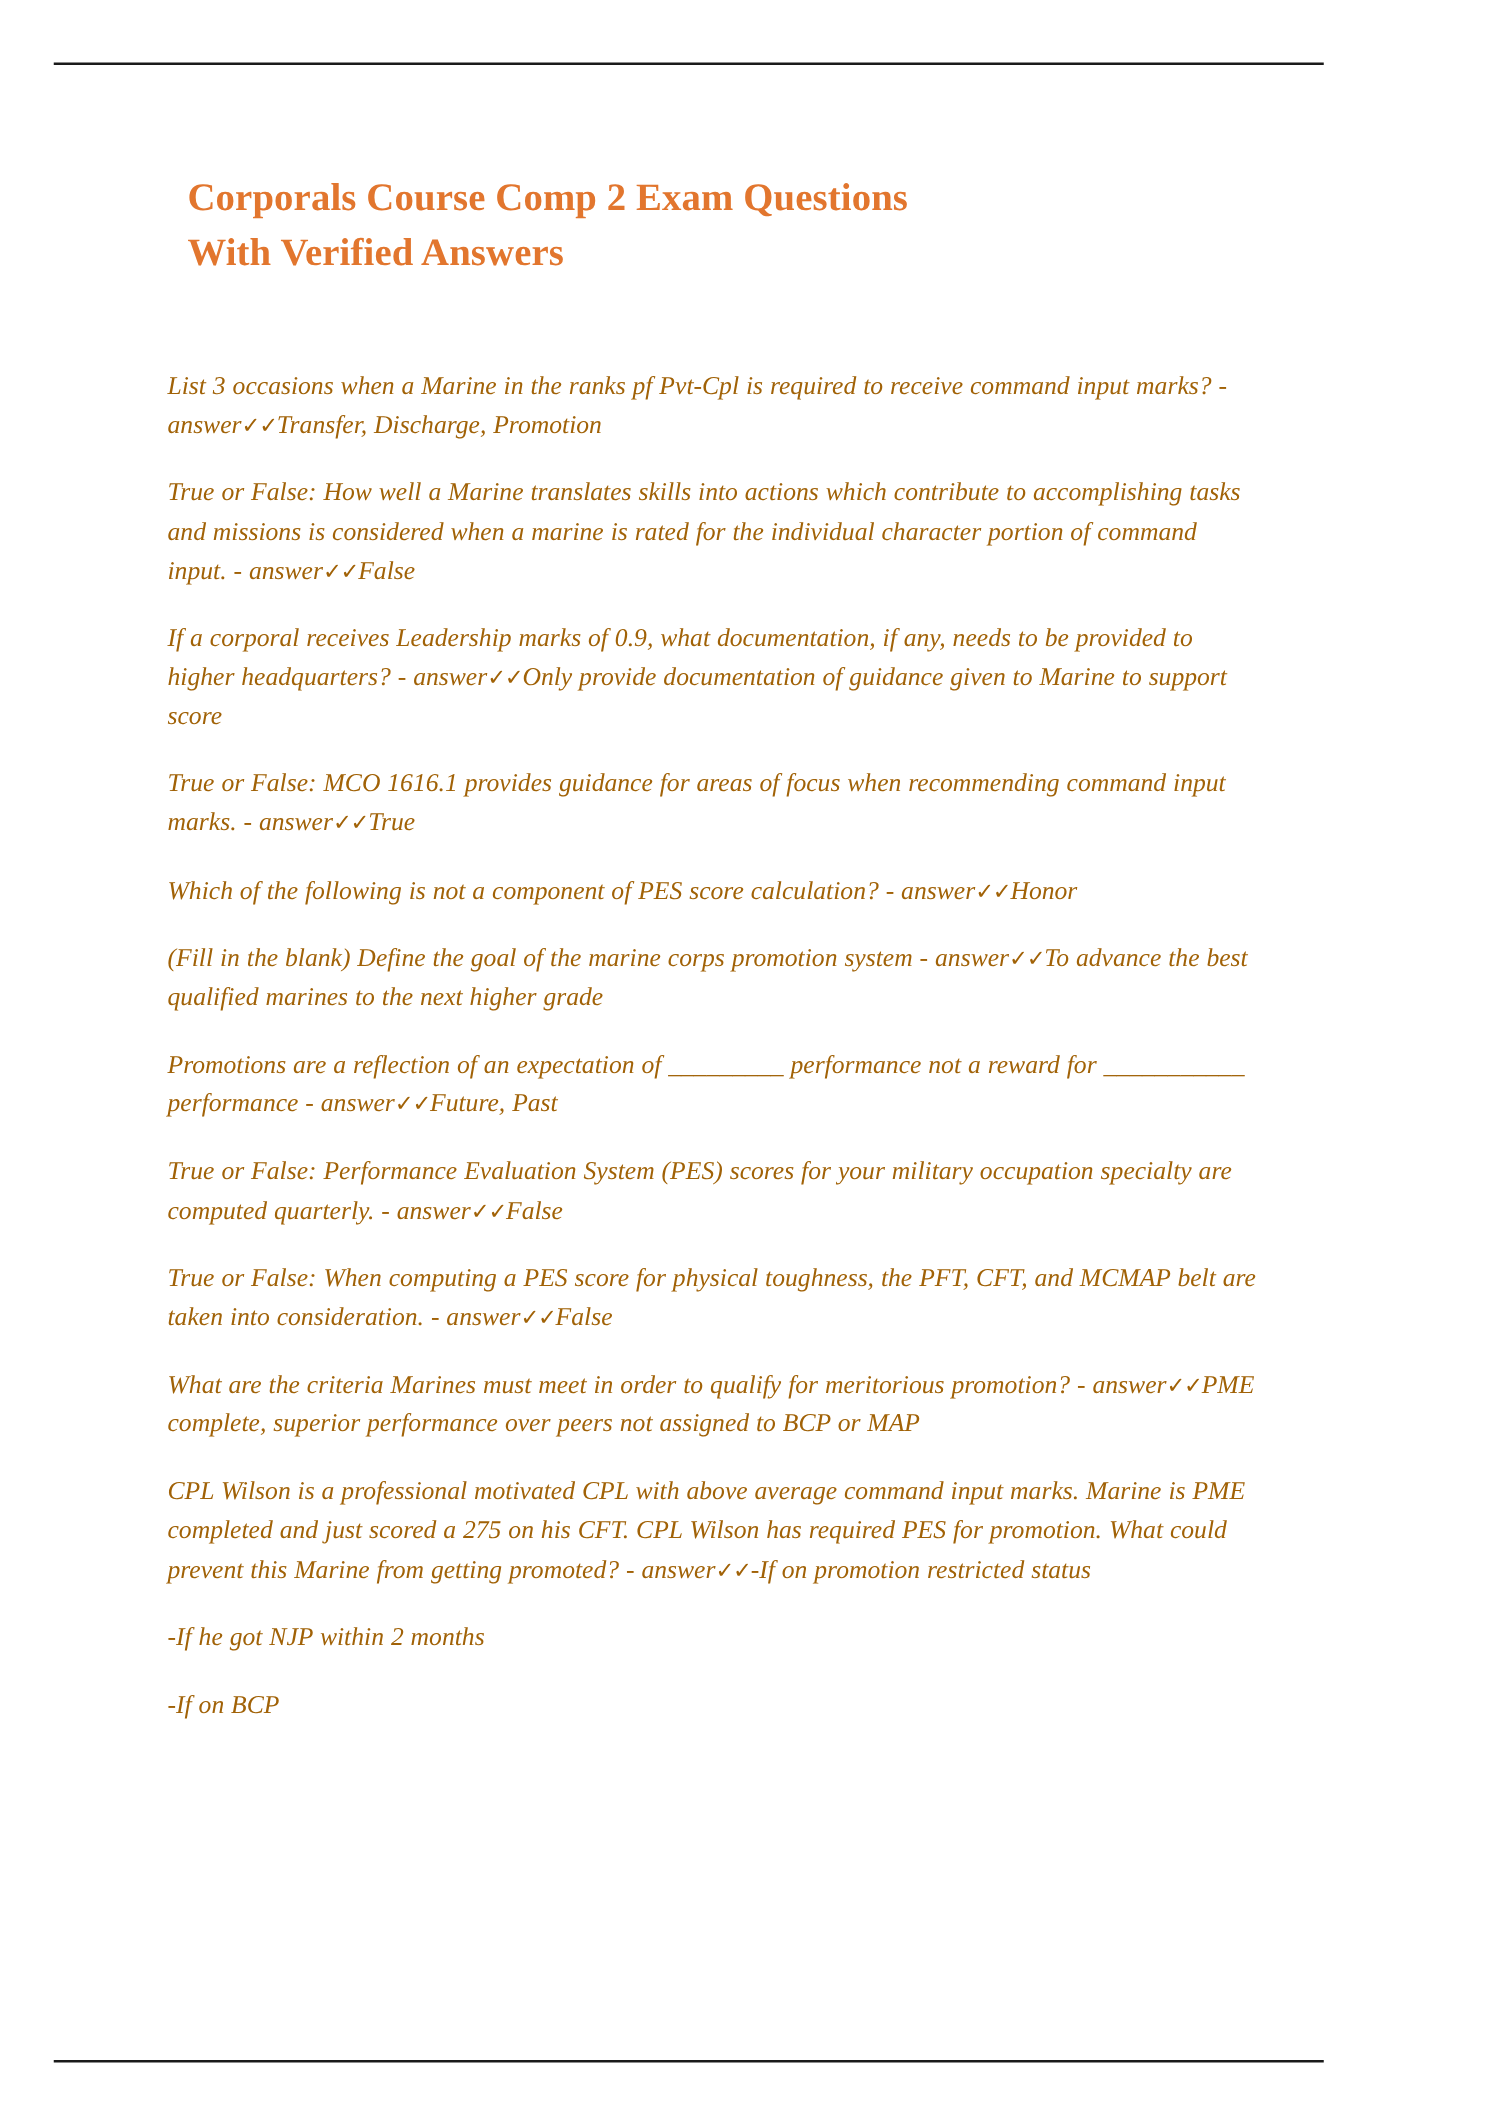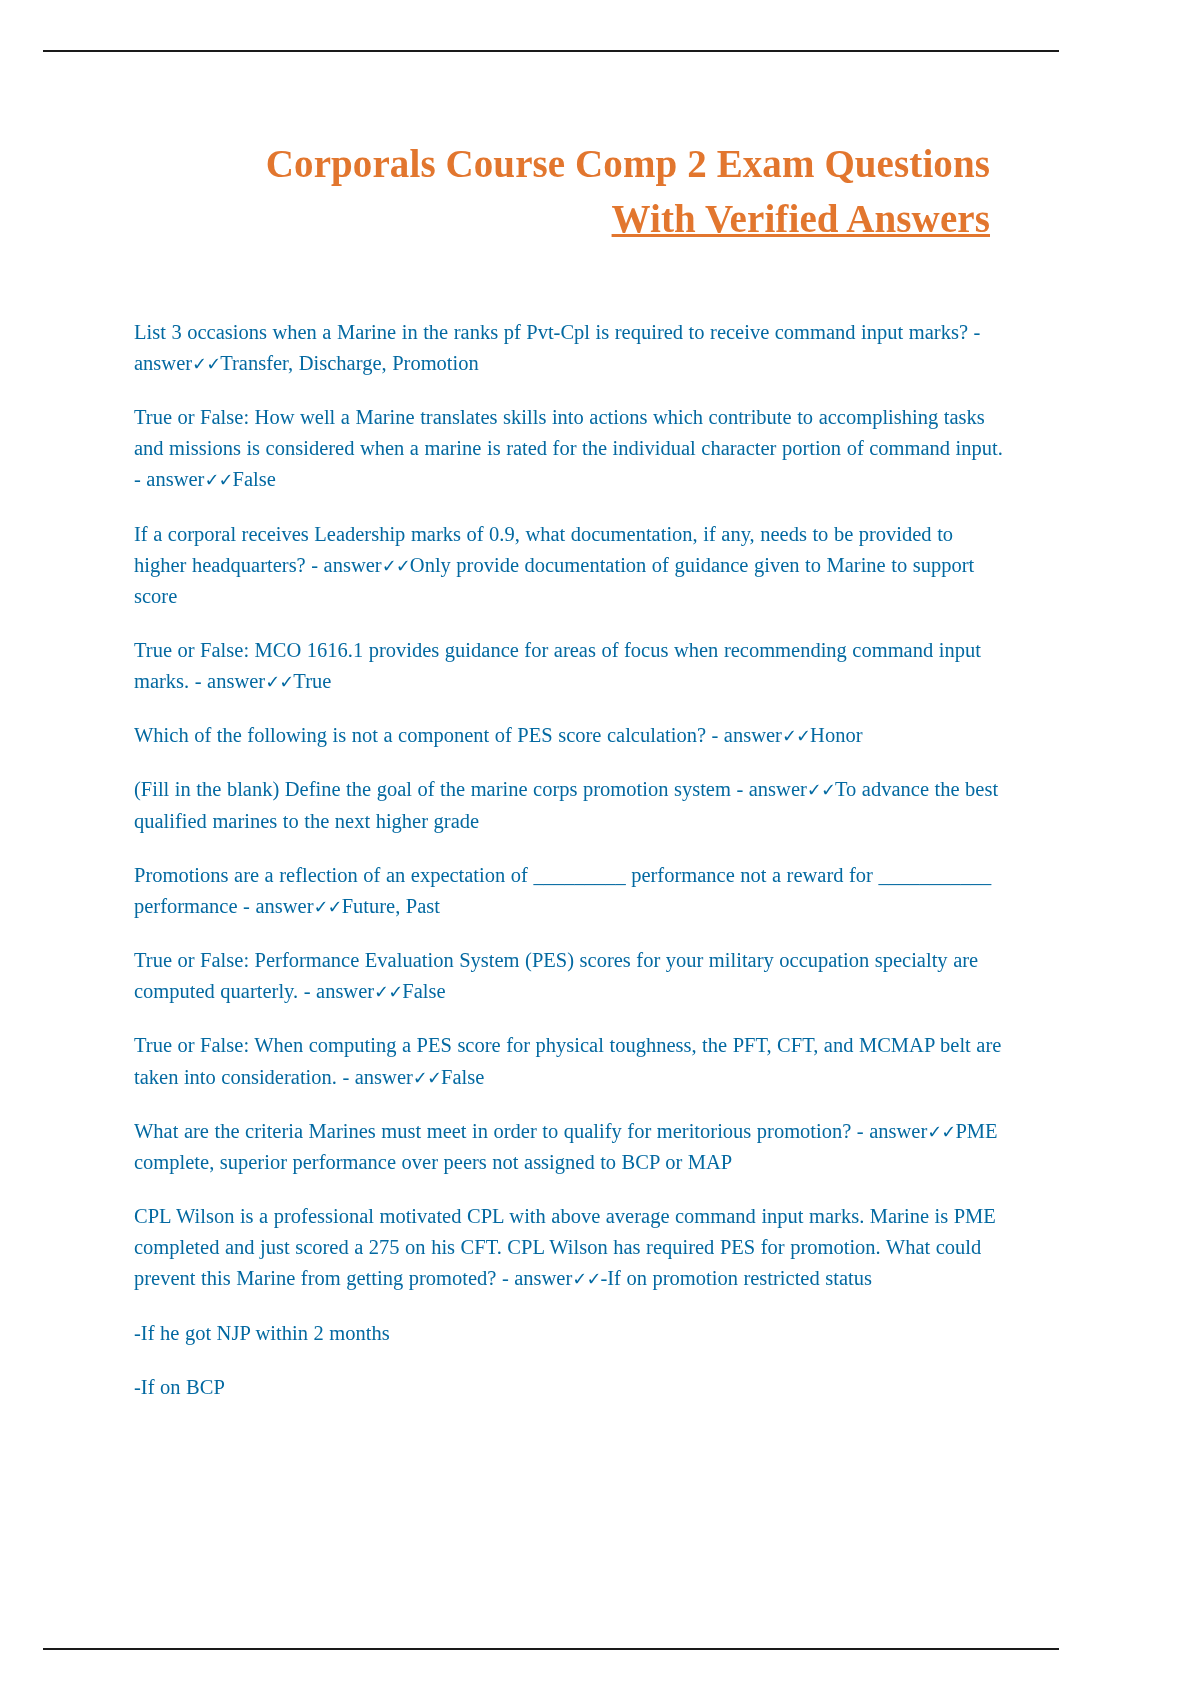--- a/index.html
+++ b/index.html
@@ -36,40 +36,41 @@
   .content {
     position: absolute;
     left: 134px;
     top: 136px;
     width: 872px;
   }
 
   .doc-title {
     font-family: "Liberation Serif", "DejaVu Serif", serif;
     color: #E2762E;
-    font-size: 39px;
+    font-size: 31px;
     font-weight: bold;
     line-height: 1.42;
-    text-align: right;
+    text-align: left;
     margin: 0 0 0 0;
     padding: 0 16px;
     letter-spacing: 0.1px;
   }
 
   .qa-list {
     margin-top: 70px;
   }
 
   .qa {
     font-size: 20.5px;
     line-height: 1.52;
     margin: 0 0 23px 0;
     text-align: left;
-    color: #0369a1;
+    color: #a16207;
     word-spacing: 0.4px;
+    font-style: italic;
   }
   .qa:last-child { margin-bottom: 4px; }
 
   .tick {
     font-family: "DejaVu Sans", sans-serif;
     font-weight: bold;
     font-size: 18px;
     letter-spacing: -1px;
     display: inline;
   }
@@ -78,21 +79,21 @@
 <body>
 
 <div class="page">
 
   <div class="rule rule-top"></div>
 
   <div class="content">
 
     <h1 class="doc-title">
       <span style="display: block;">Corporals Course Comp 2 Exam Questions</span>
-      <span style="display: block; text-decoration: underline;">With Verified Answers</span>
+      <span style="display: block;">With Verified Answers</span>
     </h1>
 
     <div class="qa-list">
       <p class="qa">List 3 occasions when a Marine in the ranks pf Pvt-Cpl is required to receive command input marks? - answer<span class="tick">✓✓</span>Transfer, Discharge, Promotion</p>
       <p class="qa">True or False: How well a Marine translates skills into actions which contribute to accomplishing tasks and missions is considered when a marine is rated for the individual character portion of command input. - answer<span class="tick">✓✓</span>False</p>
       <p class="qa">If a corporal receives Leadership marks of 0.9, what documentation, if any, needs to be provided to higher headquarters? - answer<span class="tick">✓✓</span>Only provide documentation of guidance given to Marine to support score</p>
       <p class="qa">True or False: MCO 1616.1 provides guidance for areas of focus when recommending command input marks. - answer<span class="tick">✓✓</span>True</p>
       <p class="qa">Which of the following is not a component of PES score calculation? - answer<span class="tick">✓✓</span>Honor</p>
       <p class="qa">(Fill in the blank) Define the goal of the marine corps promotion system - answer<span class="tick">✓✓</span>To advance the best qualified marines to the next higher grade</p>
       <p class="qa">Promotions are a reflection of an expectation of _________ performance not a reward for ___________ performance - answer<span class="tick">✓✓</span>Future, Past</p>

